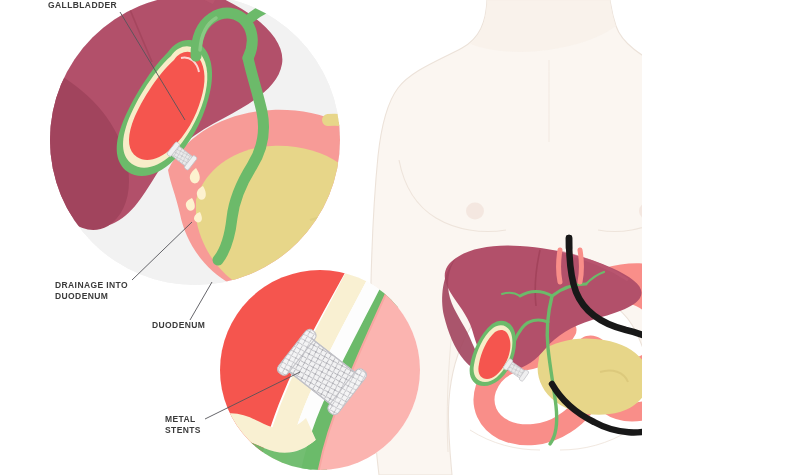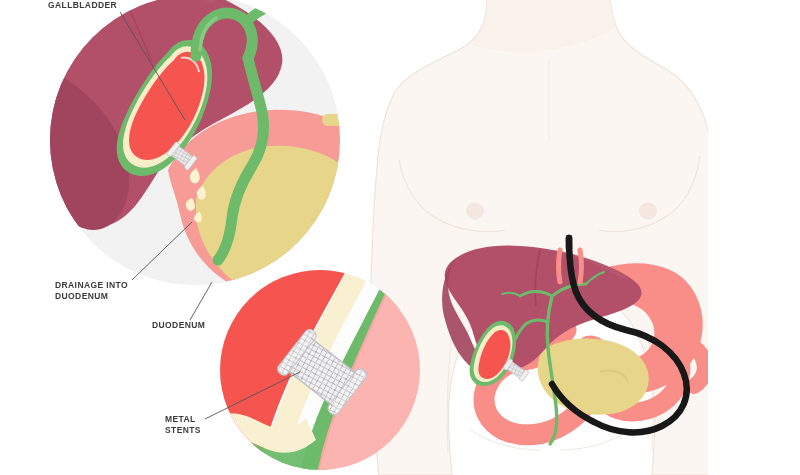--- a/index.html
+++ b/index.html
@@ -6,21 +6,21 @@
   html, body {
     margin: 0;
     padding: 0;
     background: #ffffff;
   }
   body {
     font-family: "Liberation Sans", sans-serif;
   }
   #stage {
     position: relative;
-    width: 708px;
+    width: 642px;
     height: 475px;
     background: #3b82f6;
     overflow: hidden;
   }
   #stage svg {
     display: block;
     width: 800px;
     height: 475px;
   }
   .lbl {

